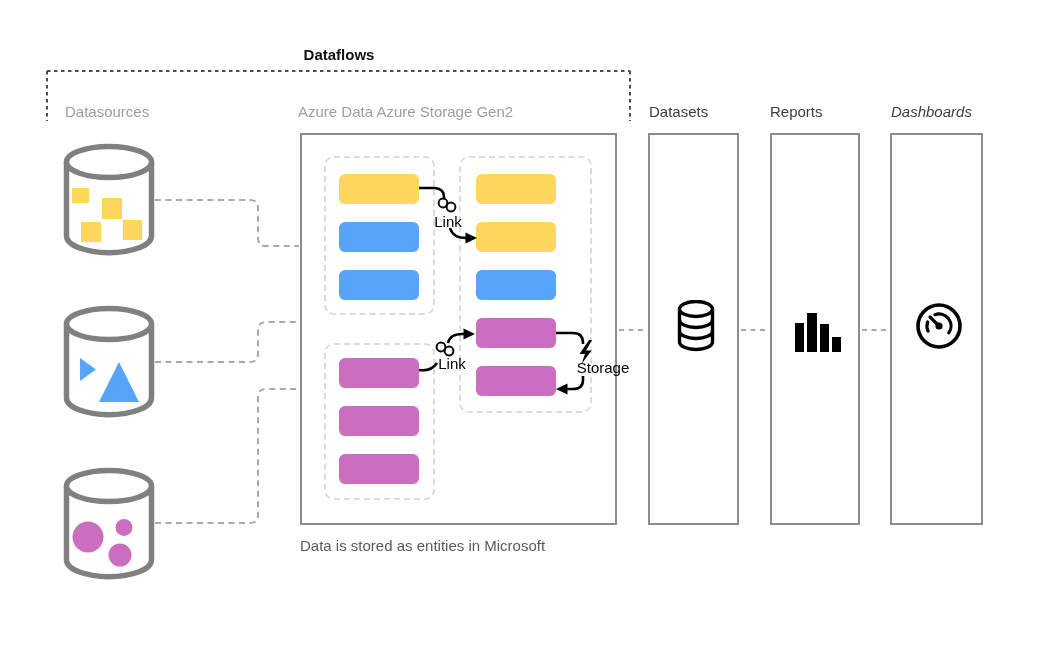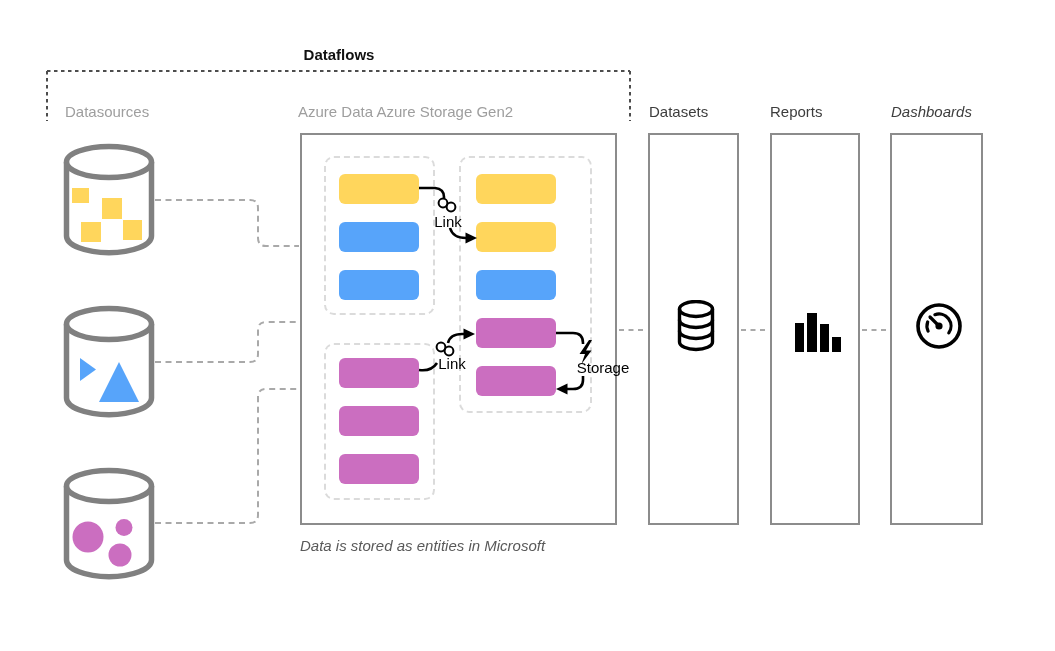--- a/index.html
+++ b/index.html
@@ -162,21 +162,21 @@
       <circle cx="24" cy="24" r="21" fill="none" stroke="#000000" stroke-width="3.6"></circle>
       <g fill="none" stroke="#000000" stroke-width="3.2" stroke-linecap="round">
         <path d="M13.1 29.1 A12 12 0 0 1 12.7 19.9"></path>
         <path d="M19.9 12.7 A12 12 0 0 1 33.8 30.9"></path>
         <path d="M24 24 L15 15"></path>
       </g>
       <circle cx="24" cy="24" r="3.6" fill="#000000"></circle>
     </svg>
   </div>
 
-  <div class="abs caption" style="left:300px; top:535px;font-style:italic;">
+  <div class="abs caption" style="left:300px; top:535px;">
     <div>Data is stored as entities in Microsoft</div>
   </div>
 
   <svg class="overlay" viewBox="0 0 1055 651">
 
     <g fill="none" stroke-width="2" stroke-dasharray="3.5 3.5" style="stroke:var(--bracket)">
       <path d="M47 71 H630"></path>
       <path d="M47 71 V121"></path>
       <path d="M630 71 V121"></path>
     </g>

